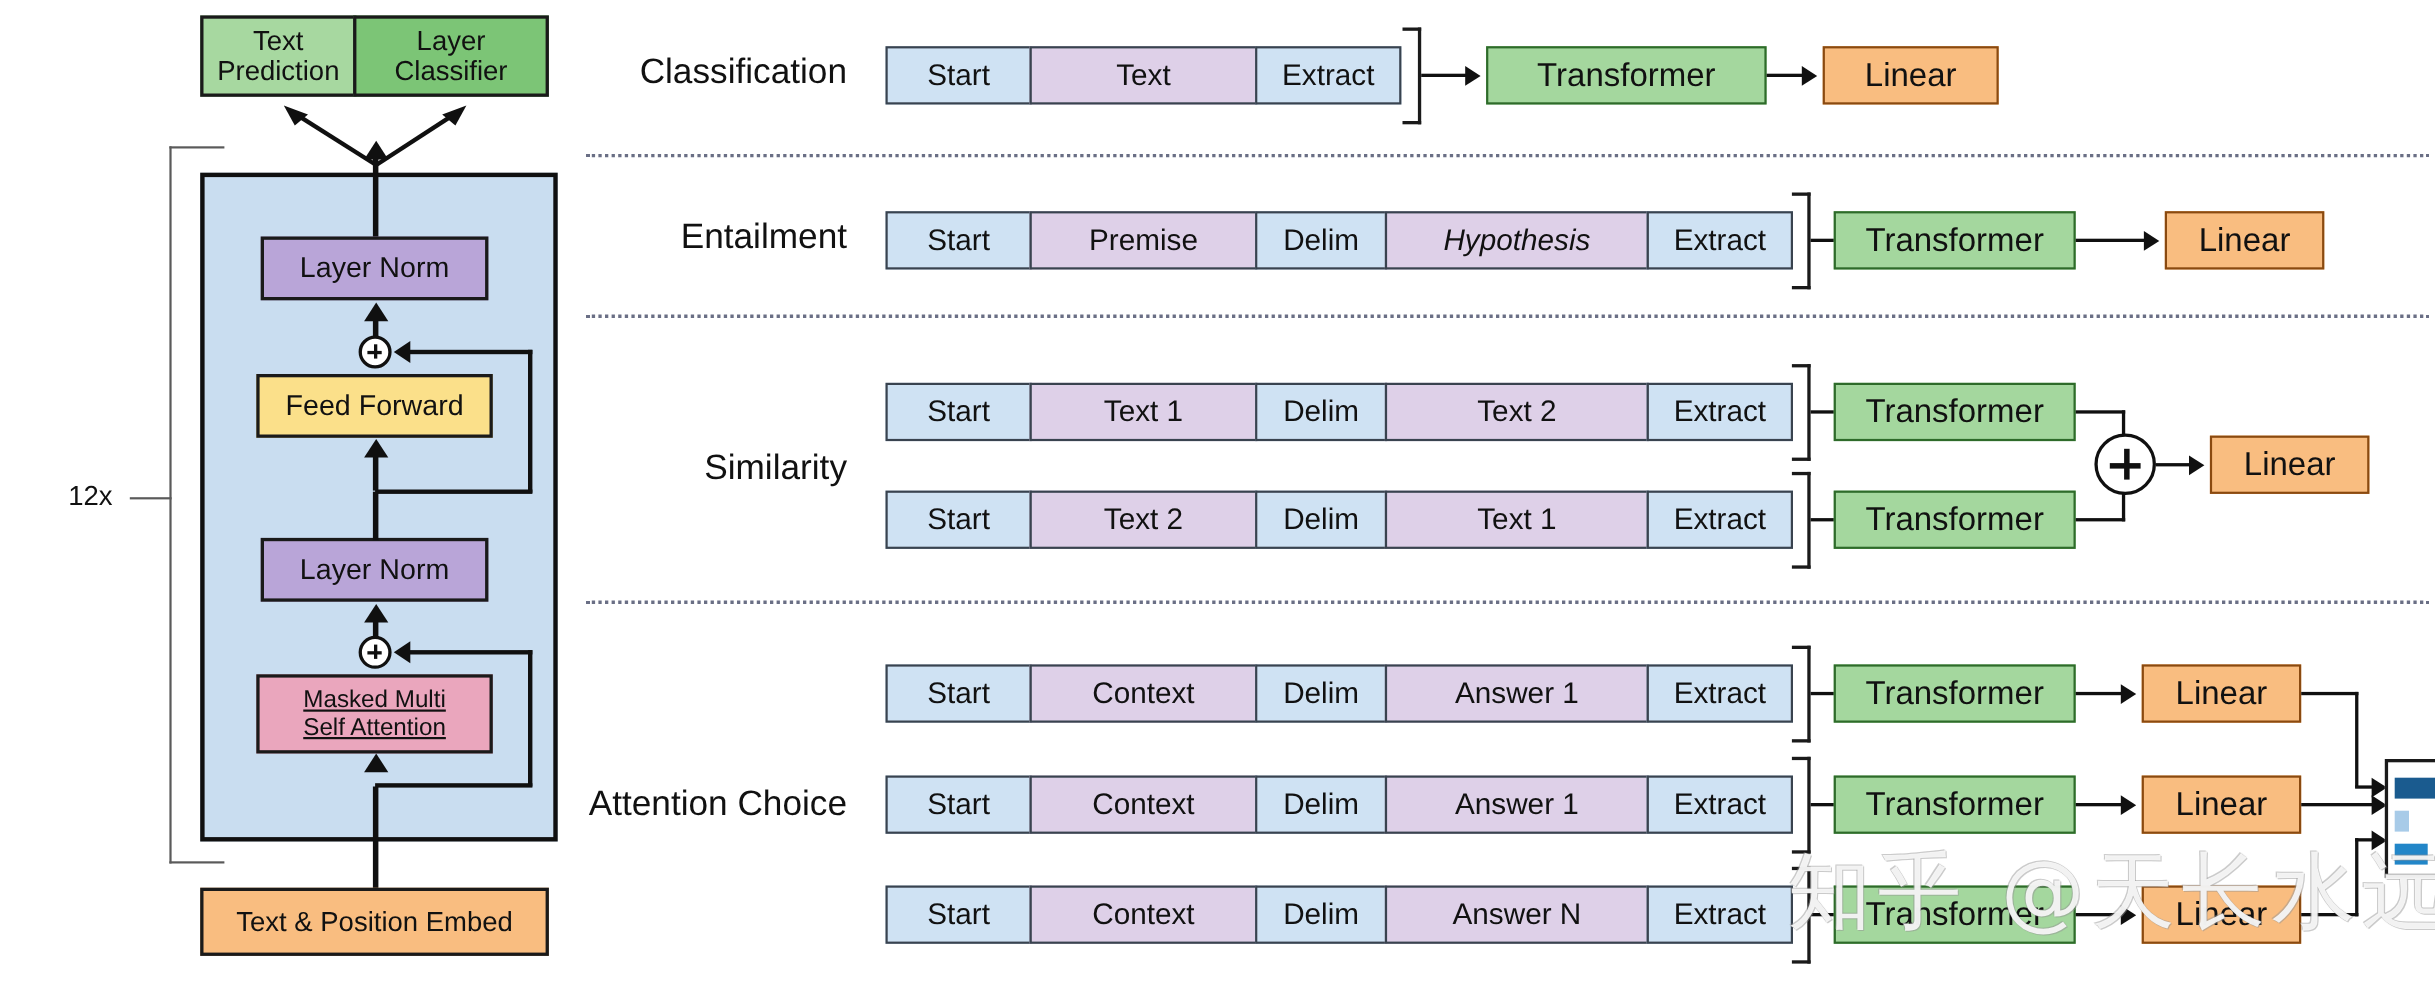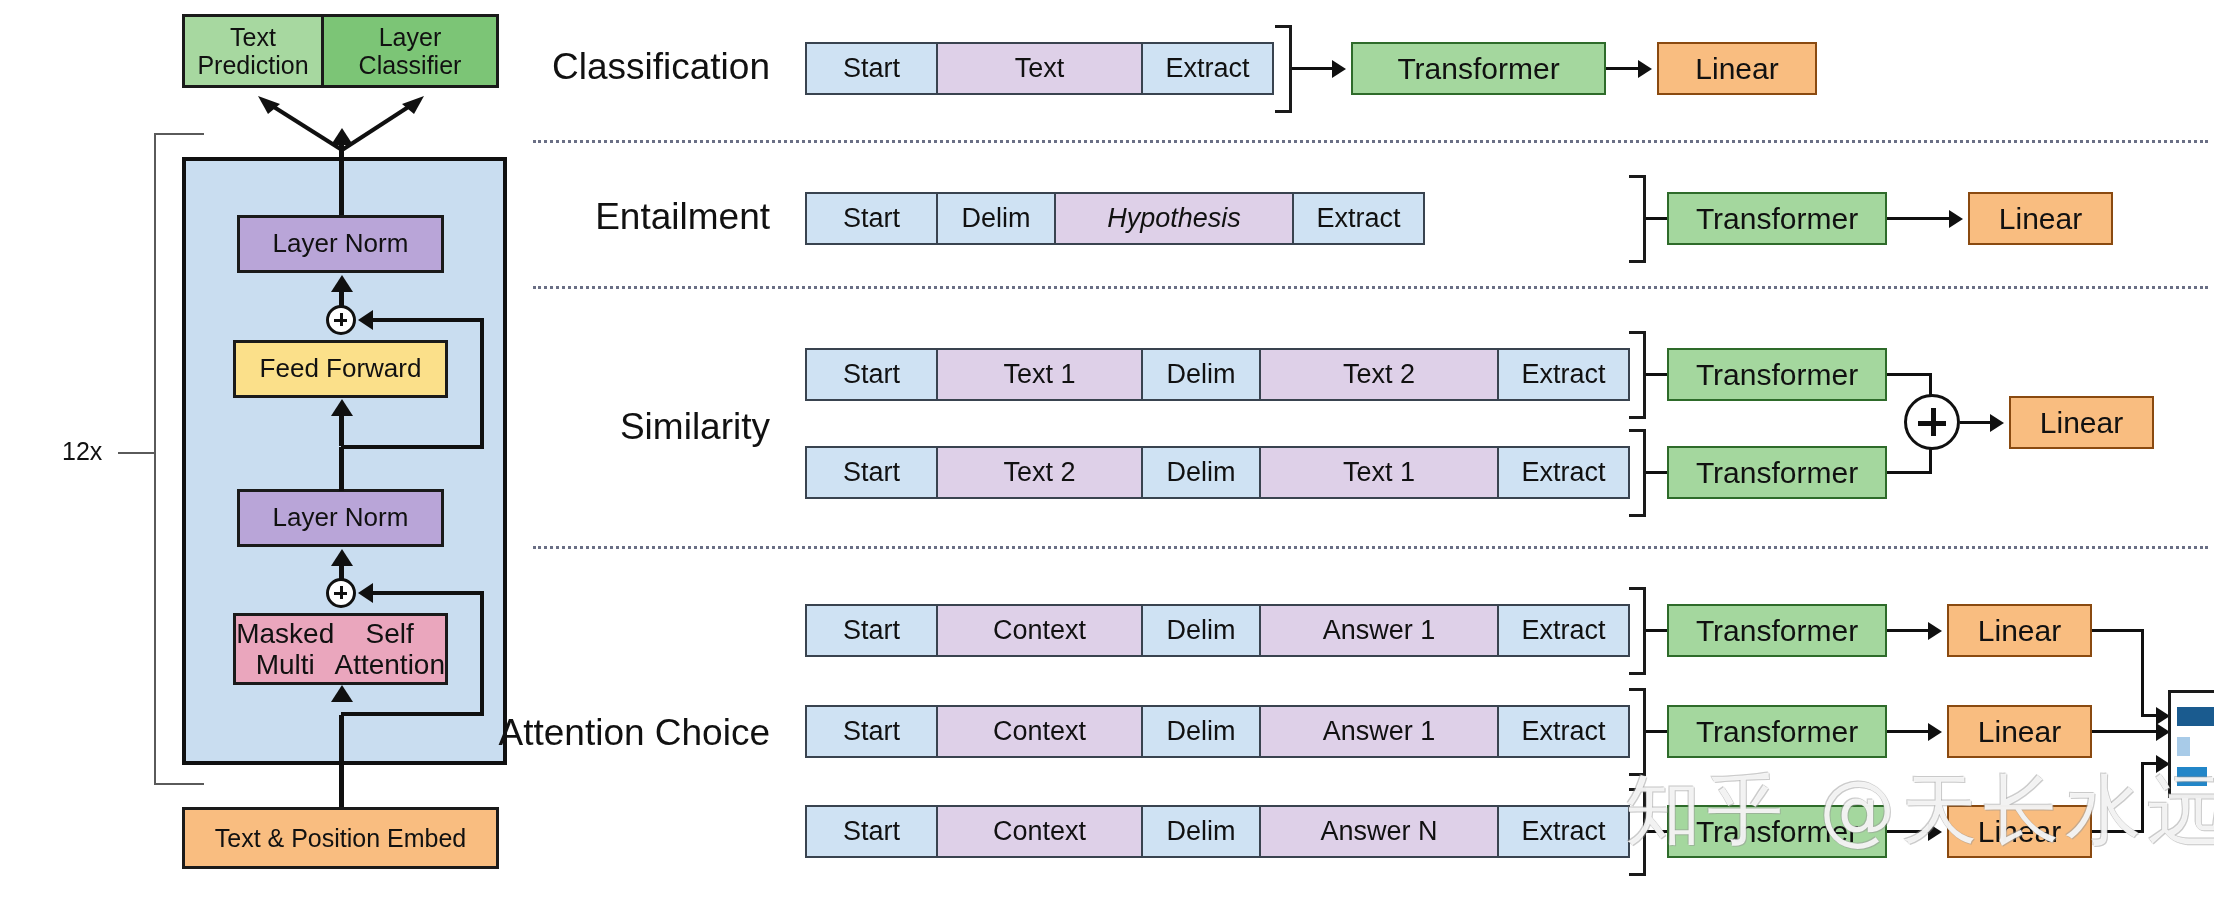--- a/index.html
+++ b/index.html
@@ -37,21 +37,21 @@
   .arrowup{position:absolute;width:0;height:0;border-left:11px solid transparent;
            border-right:11px solid transparent;border-bottom:17px solid #101010;}
   .arrowleft{position:absolute;width:0;height:0;border-top:10px solid transparent;
              border-bottom:10px solid transparent;border-right:15px solid #101010;}
   .arrowright{position:absolute;width:0;height:0;border-top:9px solid transparent;
               border-bottom:9px solid transparent;border-left:14px solid #101010;}
 
   .lbl12x{position:absolute;font-size:25px;color:#111;}
 
   
-  .rowlabel{position:absolute;font-size:37px;color:#111;text-align:right;
+  .rowlabel{position:absolute;font-size:32px;color:#111;text-align:right;
             white-space:nowrap;}
   .seqrow{position:absolute;height:53px;display:flex;}
   .seqcell{box-sizing:border-box;border:2px solid #39434f;display:flex;
            align-items:center;justify-content:center;font-size:27px;color:#111;
            margin-left:-2px;}
   .seqcell:first-child{margin-left:0;}
 
   .bracket{position:absolute;border:3px solid #1a1a1a;border-left:none;
            width:17px;box-sizing:border-box;background:transparent;}
 
@@ -141,21 +141,21 @@
     <div class="line" style="left:339px;top:447px;width:5px;height:44px;"></div>
 
     <div class="line" style="left:339px;top:564px;width:5px;height:28px;"></div>
     <div class="arrowup" style="left:331px;top:549px;"></div>
     <div class="plus" style="left:326px;top:578px;"></div>
     <div class="line" style="left:372px;top:591px;width:112px;height:4px;"></div>
     <div class="arrowleft" style="left:358px;top:583px;"></div>
     <div class="line" style="left:480px;top:591px;width:4px;height:124px;"></div>
     <div class="line" style="left:341px;top:712px;width:143px;height:4px;"></div>
 
-    <div class="box c-pink" style="left:233px;top:613px;width:215px;height:72px;font-size:28px;flex-direction:row;">
+    <div class="box c-pink" style="left:233px;top:613px;width:215px;height:72px;font-size:22px;flex-direction:column;text-decoration:underline;">
       <span>Masked Multi</span>
       <span>Self Attention</span>
     </div>
     <div class="line" style="left:339px;top:715px;width:5px;height:94px;"></div>
     <div class="arrowup" style="left:331px;top:685px;"></div>
 
     <div class="box c-orange-h" style="left:182px;top:807px;width:317px;height:62px;font-size:25px;">
       <span>Text &amp; Position Embed</span>
     </div>
   </div>
@@ -180,20 +180,21 @@
 
     <div class="tbox" style="left:1351px;top:42px;width:255px;height:53px;">Transformer</div>
     <div class="aline" style="left:1606px;top:67px;width:40px;height:3px;"></div>
     <div class="arrowright" style="left:1638px;top:60px;"></div>
     <div class="lbox" style="left:1657px;top:42px;width:160px;height:53px;">Linear</div>
 
     <div class="rowlabel" style="left:520px;top:196px;width:250px;">Entailment</div>
 
     <div class="seqrow" style="left:805px;top:192px;">
       <div class="seqcell c-tokblue" style="width:133px;">Start</div>
+      <div class="seqcell c-tokpurple" style="width:207px;">Premise</div>
       <div class="seqcell c-tokblue" style="width:120px;">Delim</div>
       <div class="seqcell c-tokpurple" style="width:240px;font-style:italic;">Hypothesis</div>
       <div class="seqcell c-tokblue" style="width:133px;">Extract</div>
     </div>
 
     <div class="bracket" style="left:1629px;top:175px;height:88px;"></div>
     <div class="aline" style="left:1646px;top:217px;width:40px;height:3px;"></div>
     <div class="arrowright" style="left:1678px;top:210px;"></div>
 
     <div class="tbox" style="left:1667px;top:192px;width:220px;height:53px;">Transformer</div>

